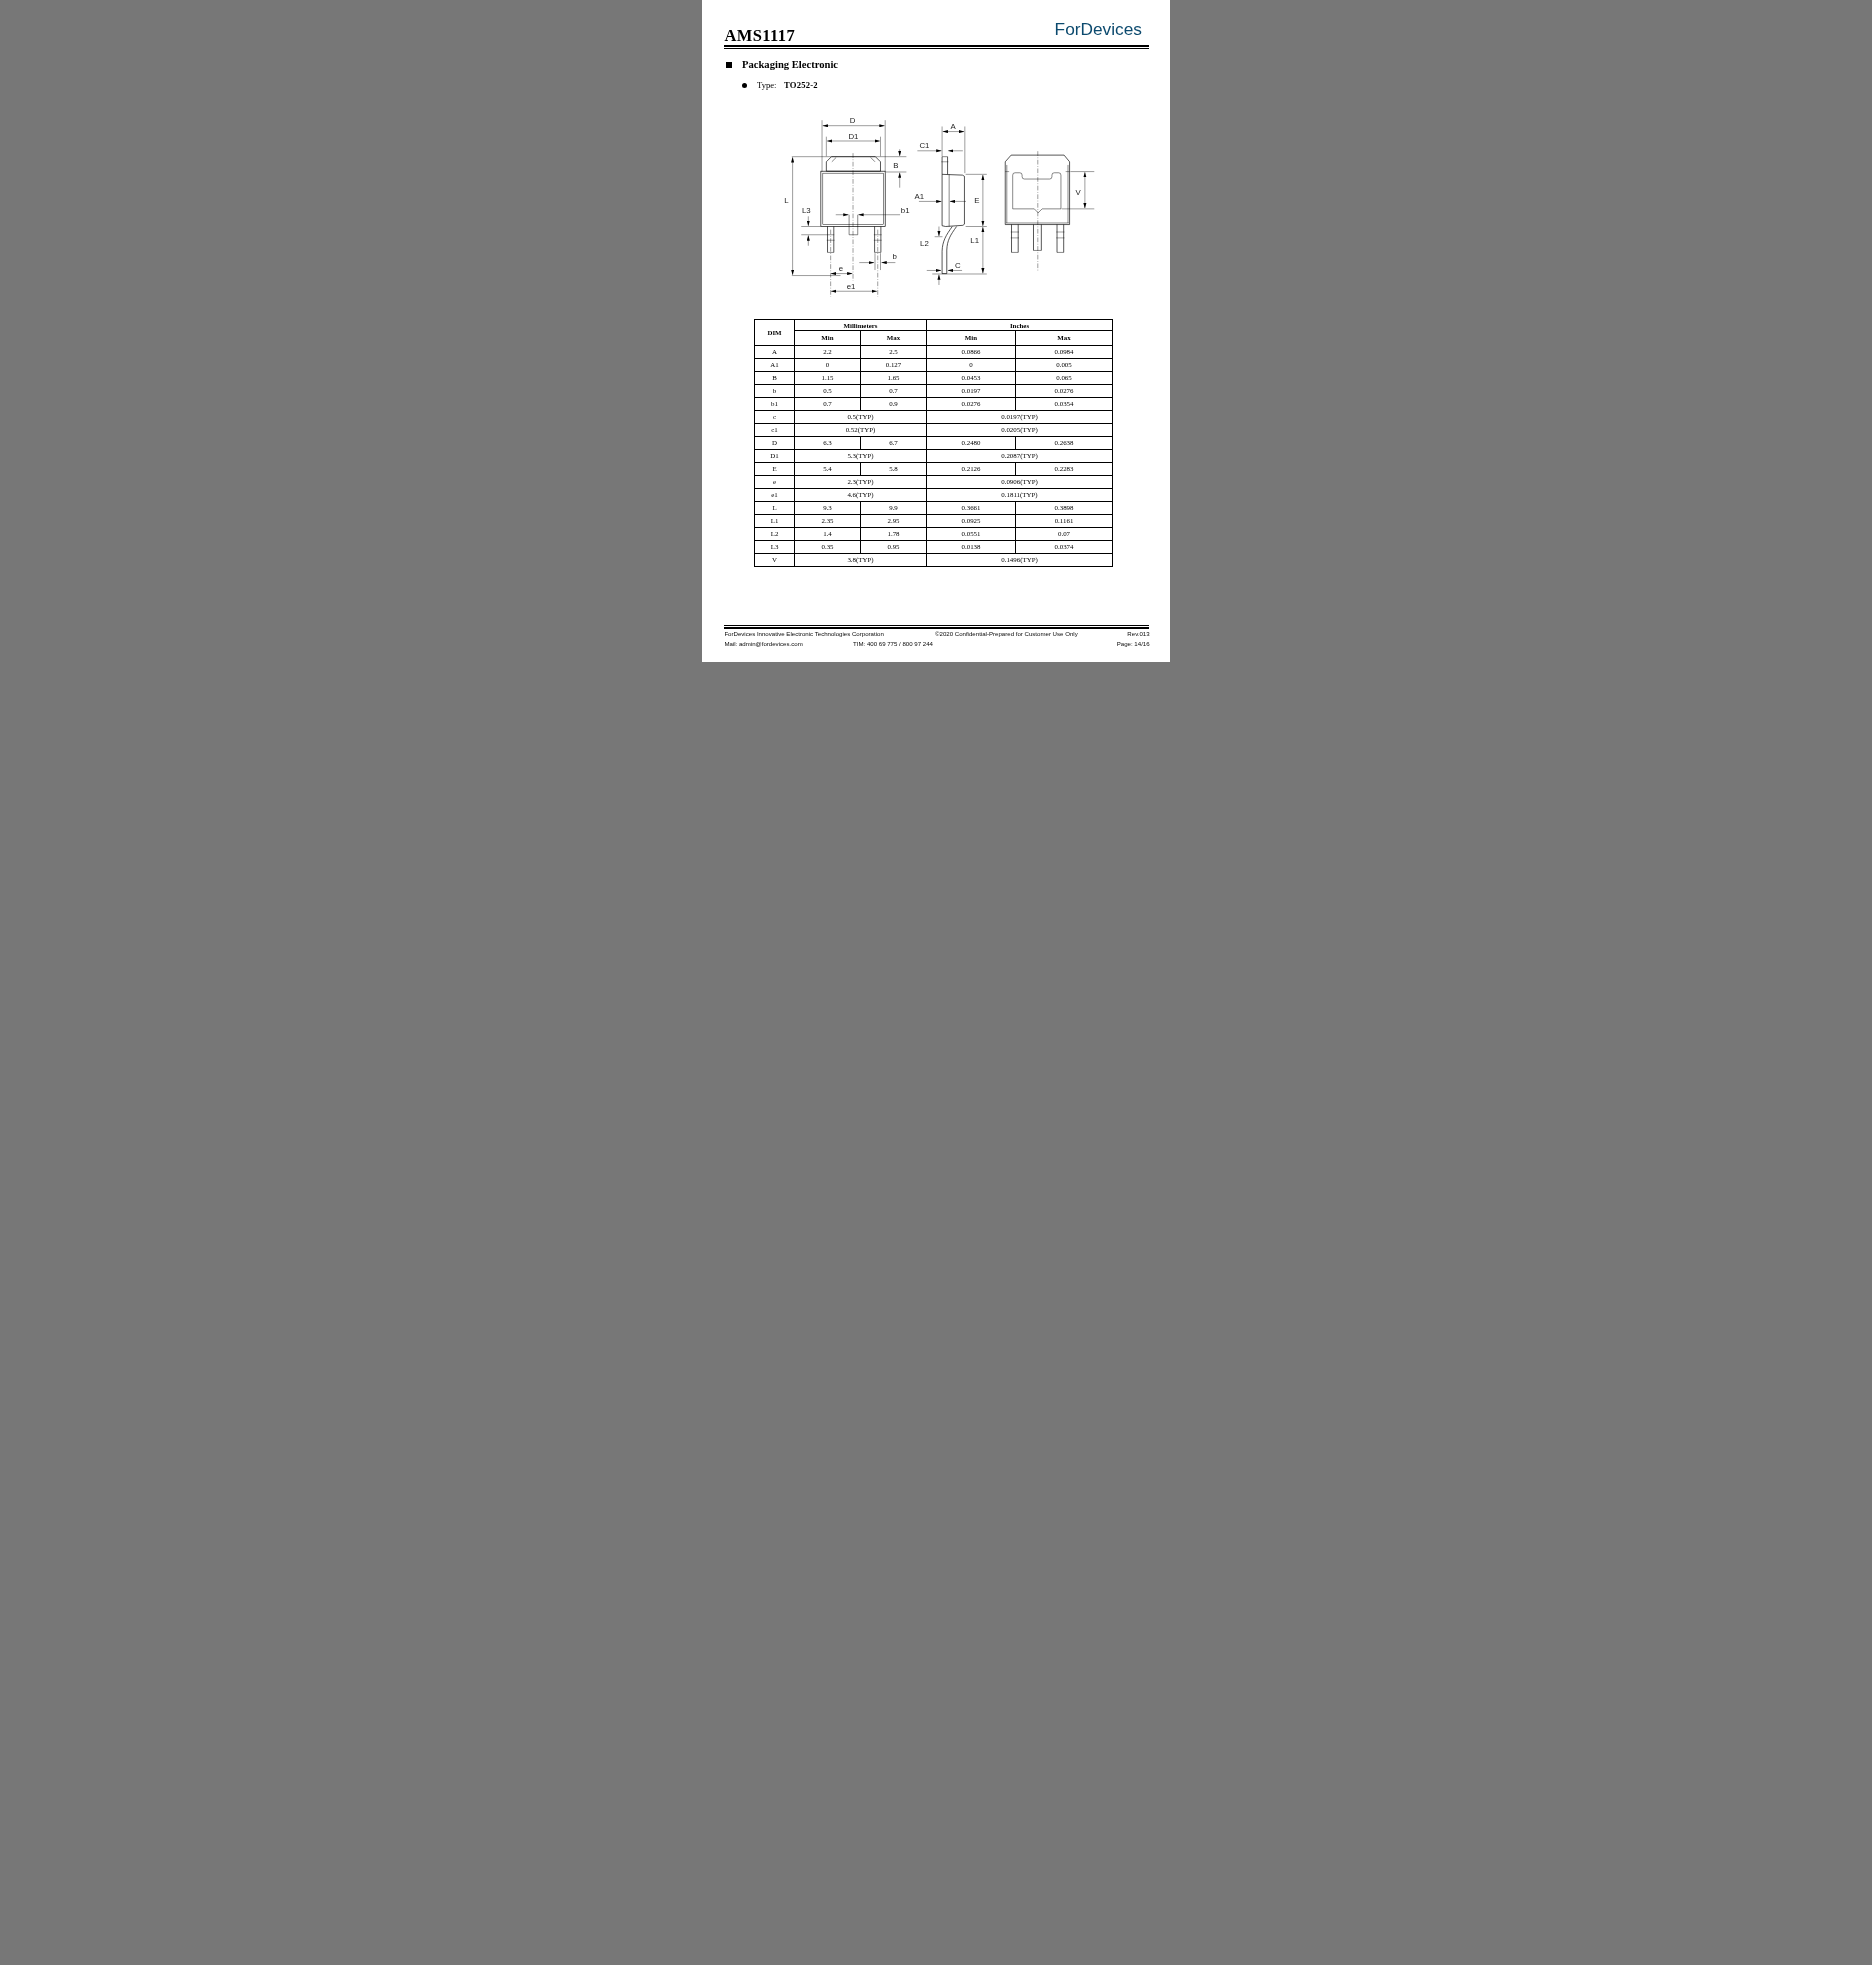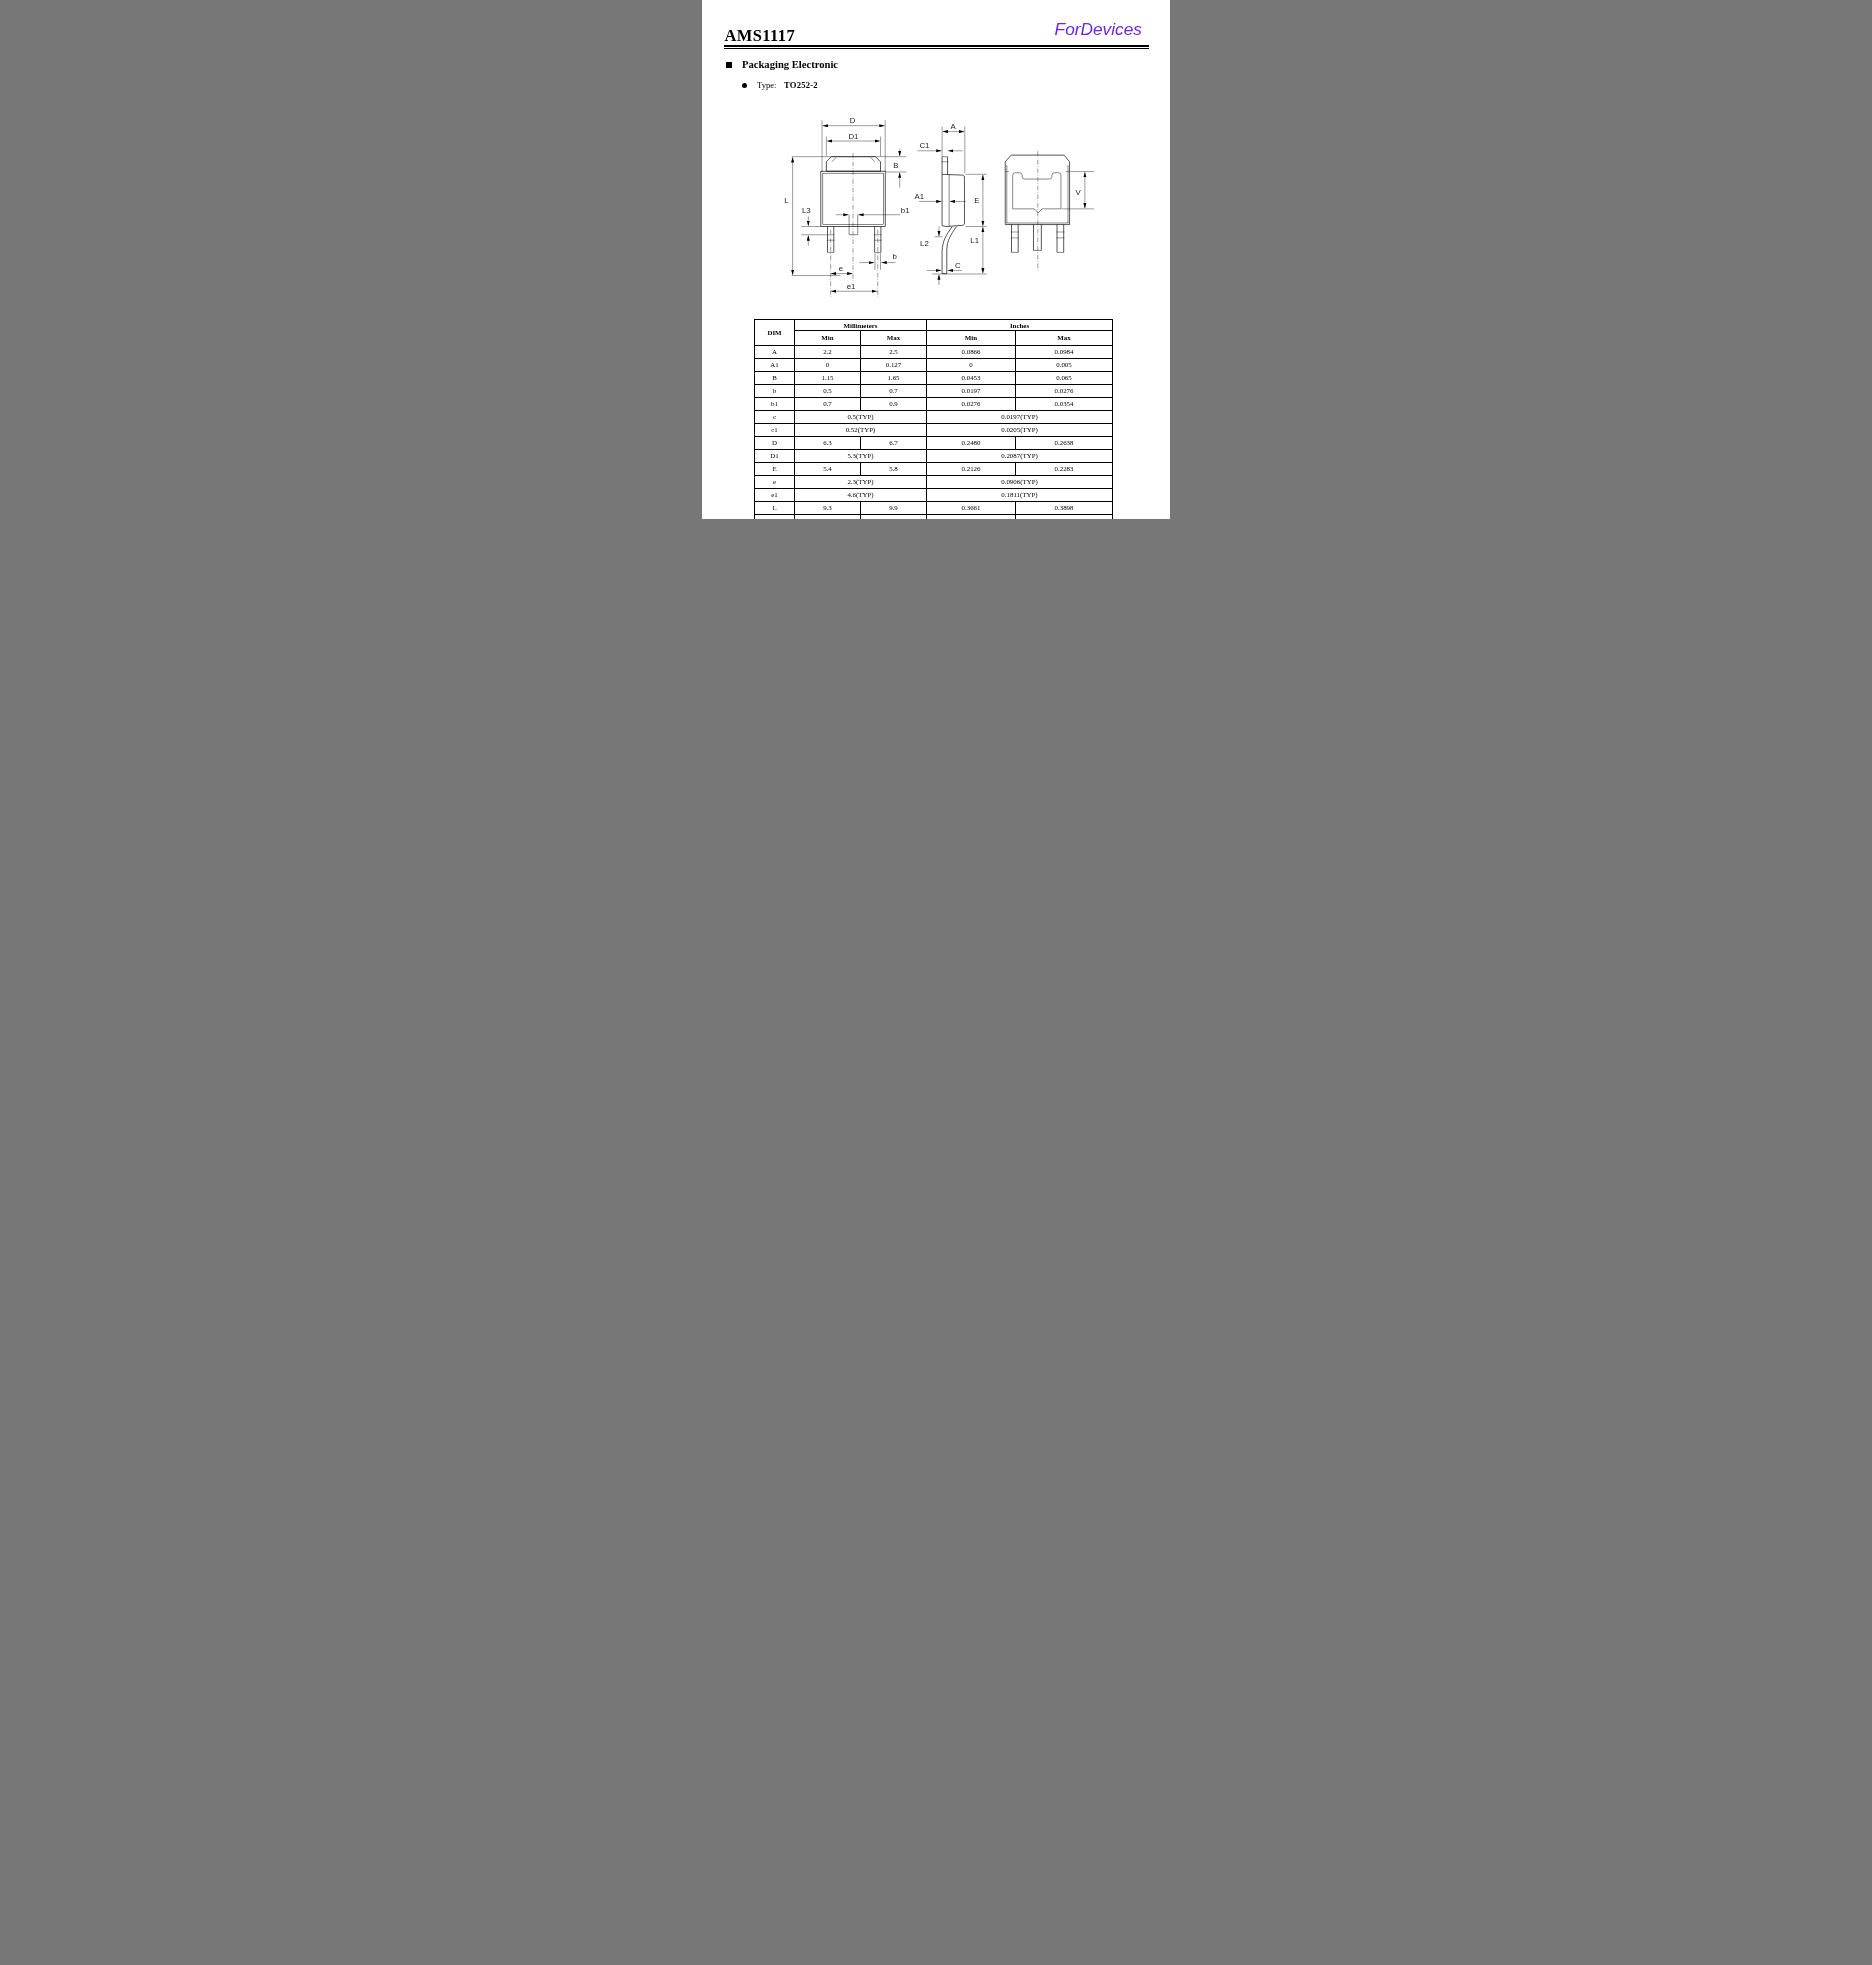--- a/index.html
+++ b/index.html
@@ -1,18 +1,18 @@
 <!DOCTYPE html>
 <html style="font-size:6.3px"><head>
 <meta charset="utf-8">
 <style>
   html,body{margin:0;padding:0;background:#777;}
   .page{
     position:relative;
-    width:468px;height:519px;
+    width:468px;height:662px;
     margin:0 auto;
     background:#ffffff;
     font-family:"Liberation Serif", serif;
     color:#000;
     overflow:hidden;
   }
   .abs{position:absolute;}
 
   
   .part-title{
@@ -87,21 +87,21 @@
   .ft-mail{left:22.4px;top:640px;}
   .ft-tim{left:151px;top:640px;}
   .ft-page{right:20.4px;top:640px;}
 </style>
 </head>
 <body>
 
 <div class="page">
 
   <div class="abs part-title">AMS1117</div>
-  <div class="abs brand" style="color: #6d28d9; font-style: italic;">ForDevices</div>
+  <div class="abs brand" style="color: #0c4a6e;">ForDevices</div>
   <div class="abs rule rule-thick-top"></div>
   <div class="abs rule rule-thin-top"></div>
 
   <div class="abs sec-square"></div>
   <div class="abs sec-title">Packaging Electronic</div>
 
   <div class="abs type-bullet"></div>
   <div class="abs type-label">Type:</div>
   <div class="abs type-value">TO252-2</div>
 

